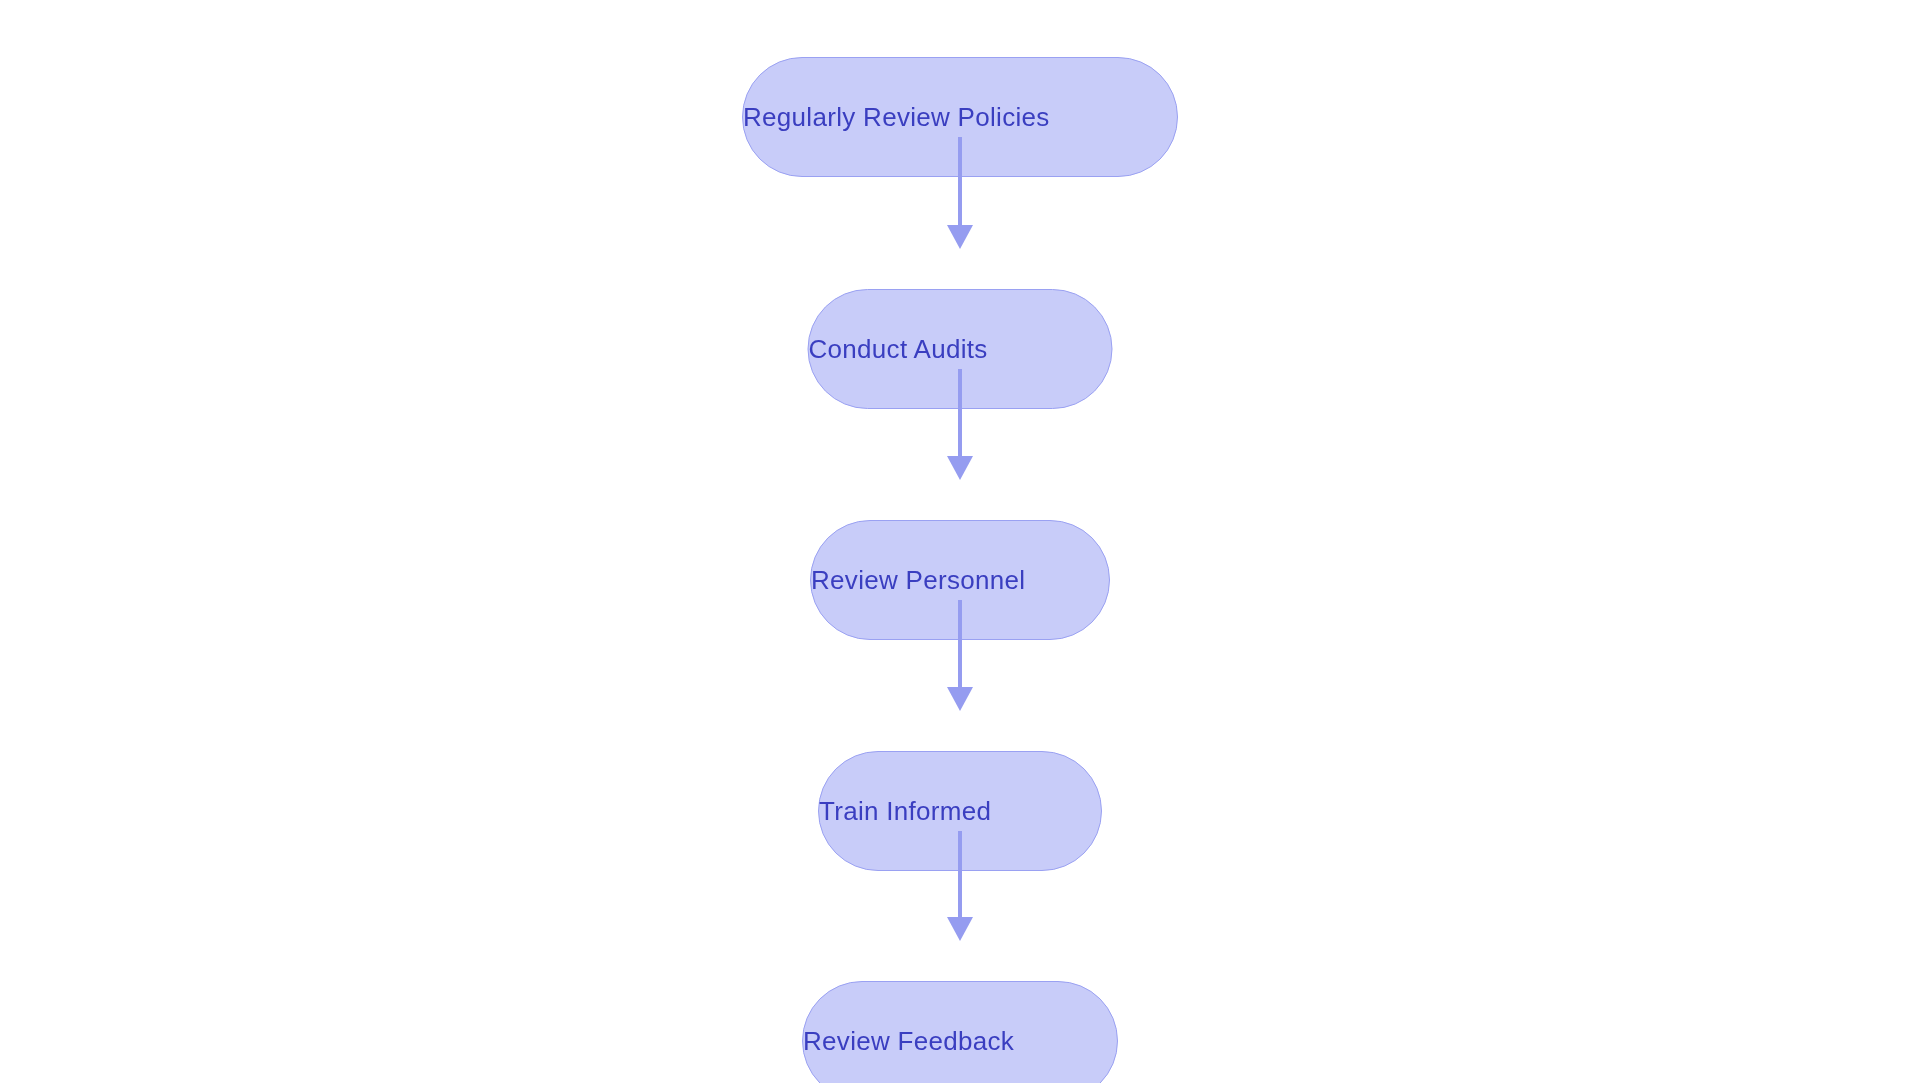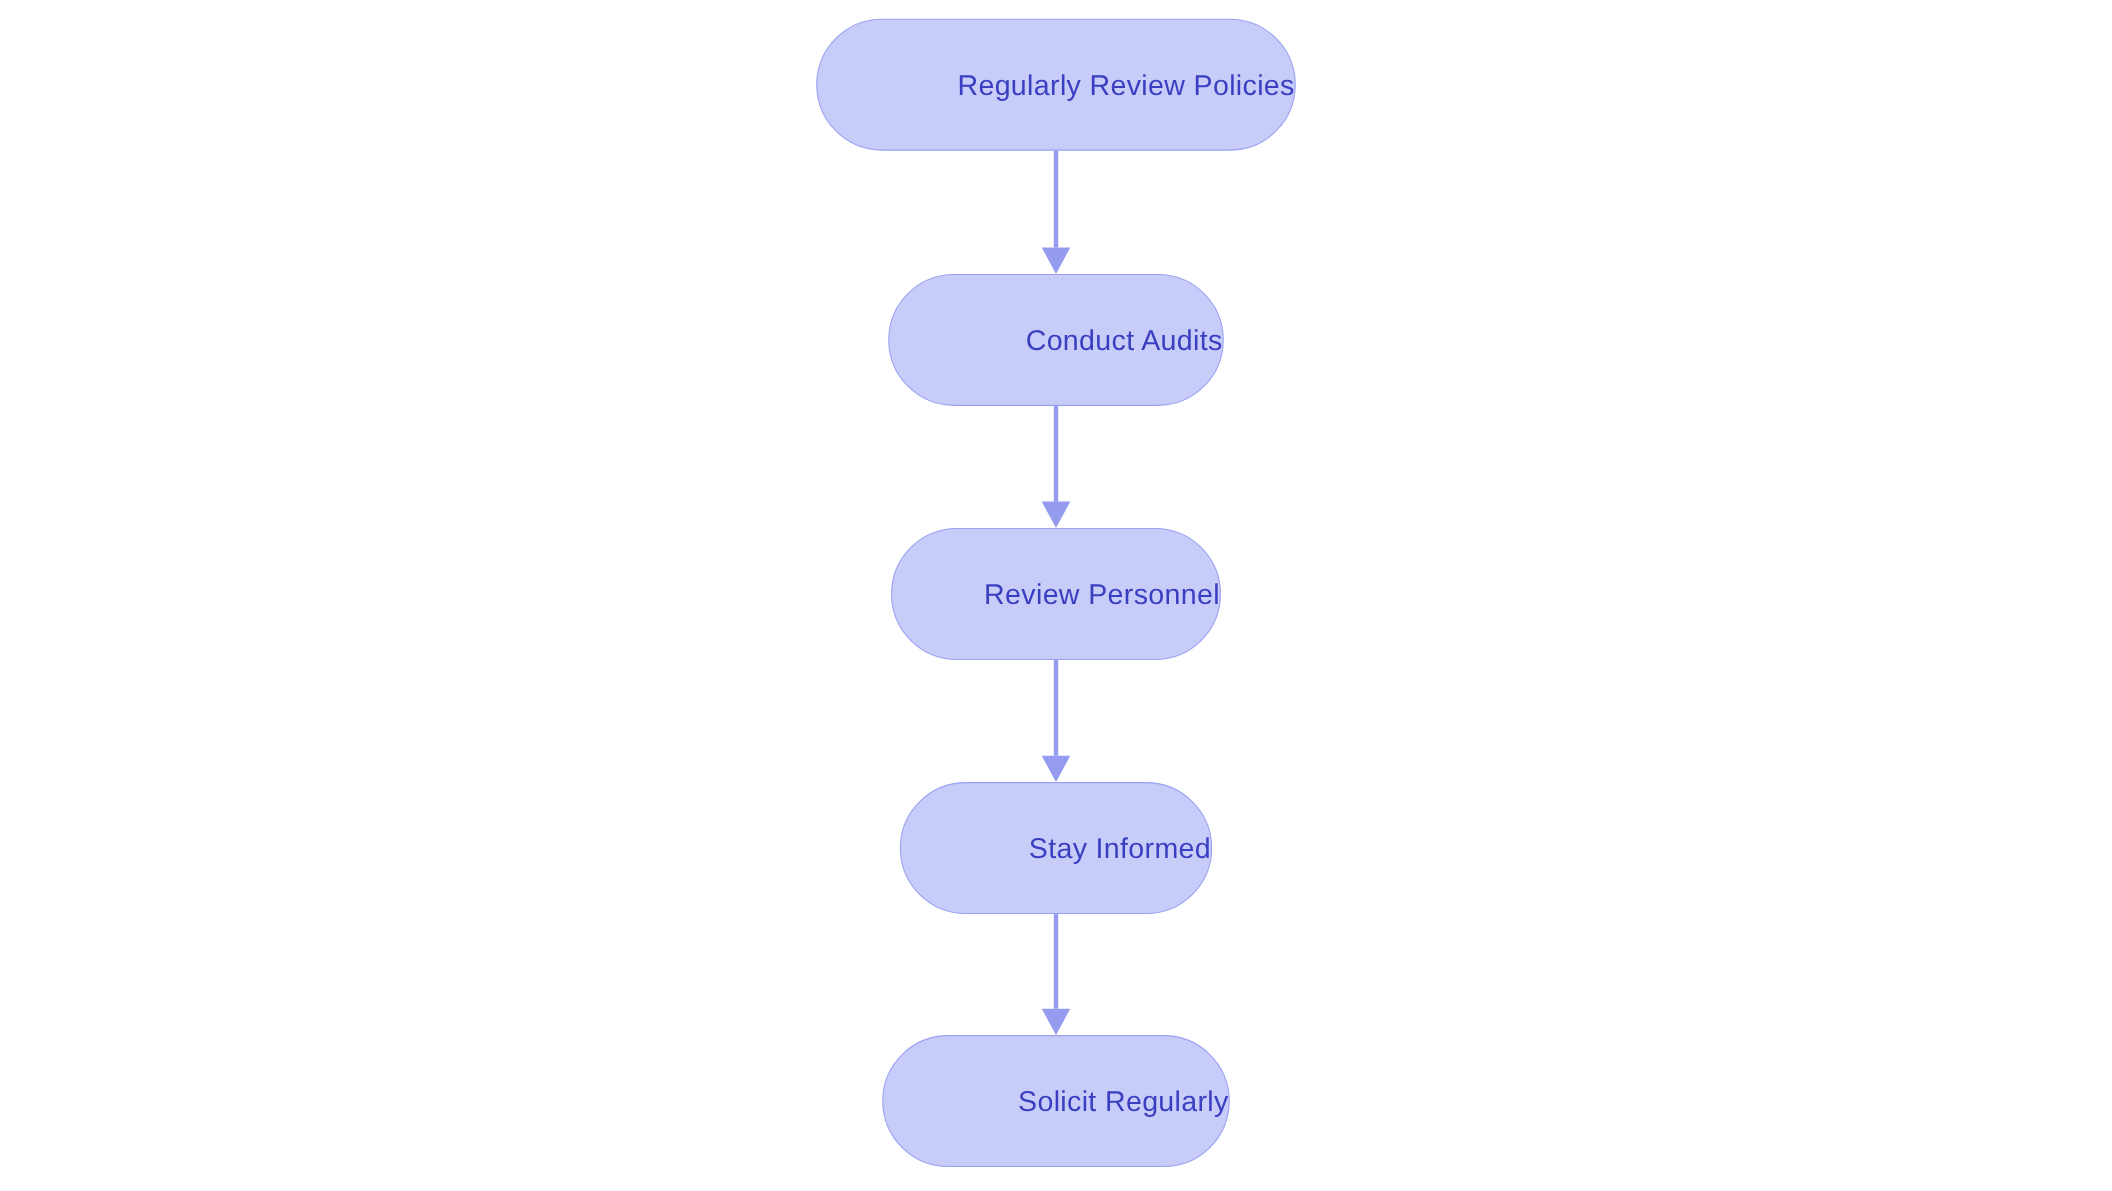--- a/index.html
+++ b/index.html
@@ -24,21 +24,22 @@
   .node {
     position: absolute;
     left: 960px;
     transform: translateX(-50%);
     height: 120px;
     background: var(--node-fill);
     border: 1.5px solid var(--node-border);
     border-radius: 999px;
     display: flex;
     align-items: center;
-    justify-content: flex-end;
+    justify-content: flex-start;
+    margin-top: 40px;
   }
   .node-label {
     color: var(--node-text);
     font-size: 26px;
     font-weight: 400;
     letter-spacing: 0.3px;
     white-space: nowrap;
     text-align: center;
   }
   .node-0 { top: 17px;  width: 436px; }
@@ -99,25 +100,25 @@
   <div class="node node-2">
     <span class="node-label">Review Personnel</span>
   </div>
 
   <div class="arrow arrow-2">
     <div class="arrow-line"></div>
     <div class="arrow-head"></div>
   </div>
 
   <div class="node node-3">
-    <span class="node-label">Stay Informed</span>
+    <span class="node-label">Train Informed</span>
   </div>
 
   <div class="arrow arrow-3">
     <div class="arrow-line"></div>
     <div class="arrow-head"></div>
   </div>
 
   <div class="node node-4">
-    <span class="node-label">Solicit Regularly</span>
+    <span class="node-label">Review Feedback</span>
   </div>
 
 </div>
 
 </body></html>

